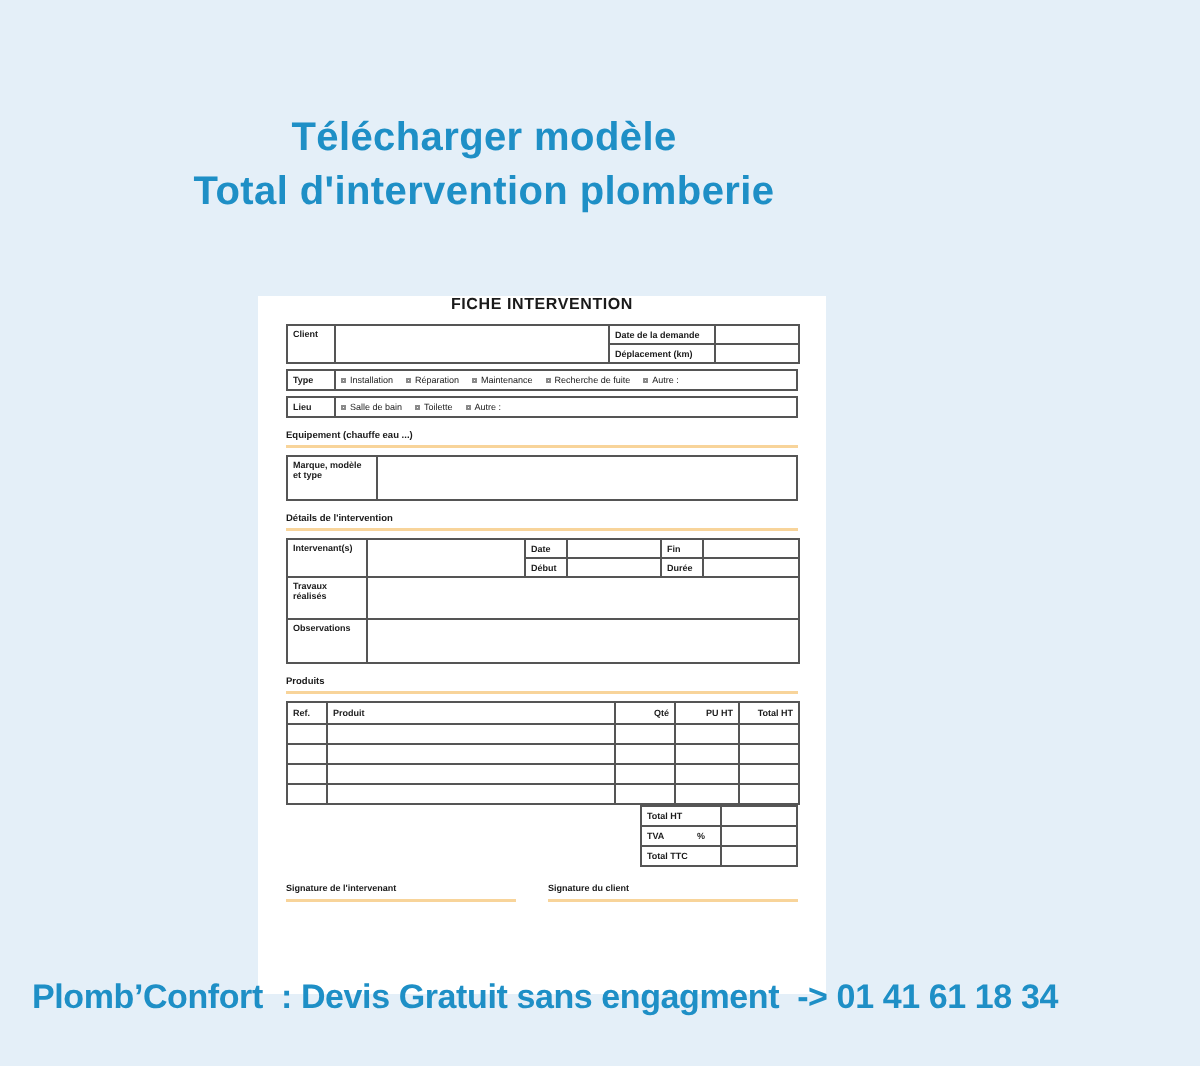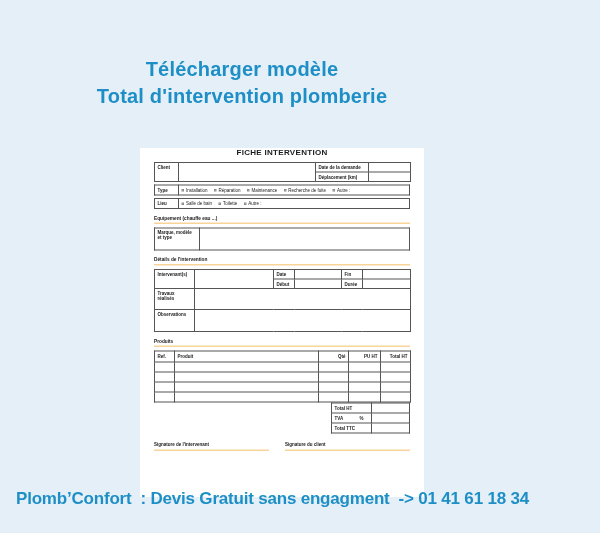--- a/index.html
+++ b/index.html
@@ -18,21 +18,21 @@
     text-align: center;
     color: #1e8fc6;
     font-weight: bold;
     font-size: 20px;
     line-height: 27px;
     letter-spacing: 0.2px;
   }
 
   
   .doc-outer {
-    position: absolute; left: 140px; top: 122px;
+    position: absolute; left: 129px; top: 122px;
     width: 236px; height: 349px;
   }
   .doc {
     width: 568px; height: 698px;
     transform: scale(0.5); transform-origin: 0 0;
     background: #ffffff;
     padding: 0 28px;
     color: #1a1a1a;
   }
   .doc-title {

